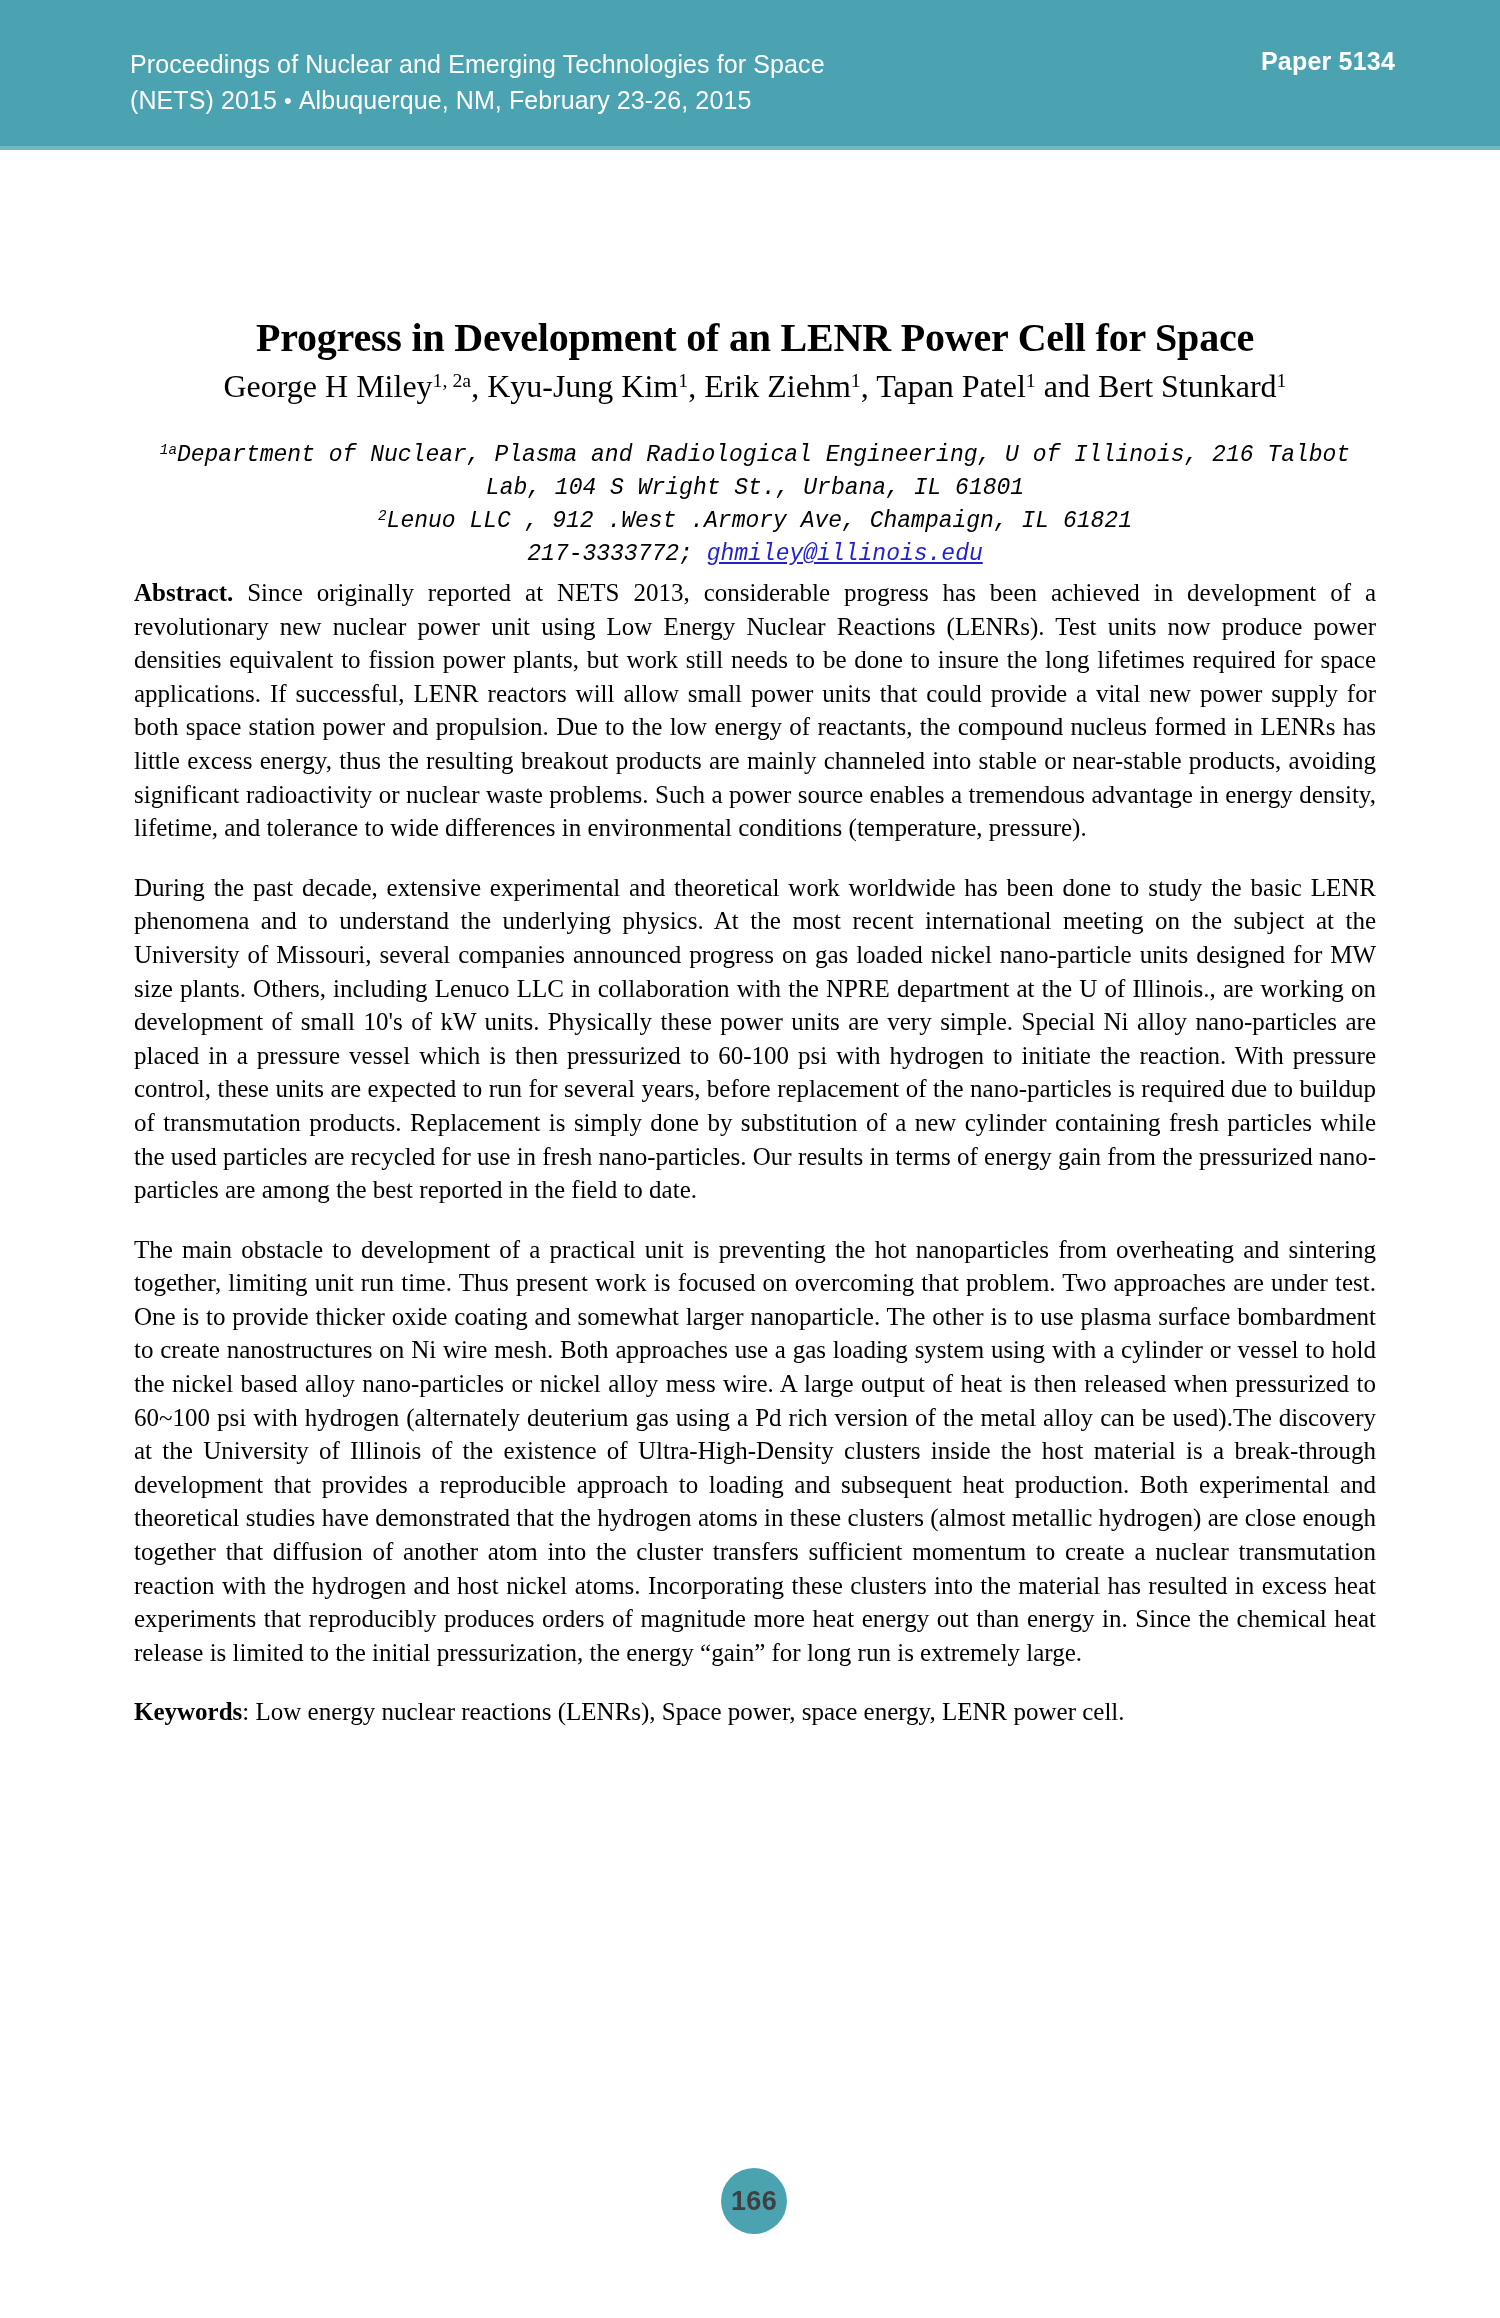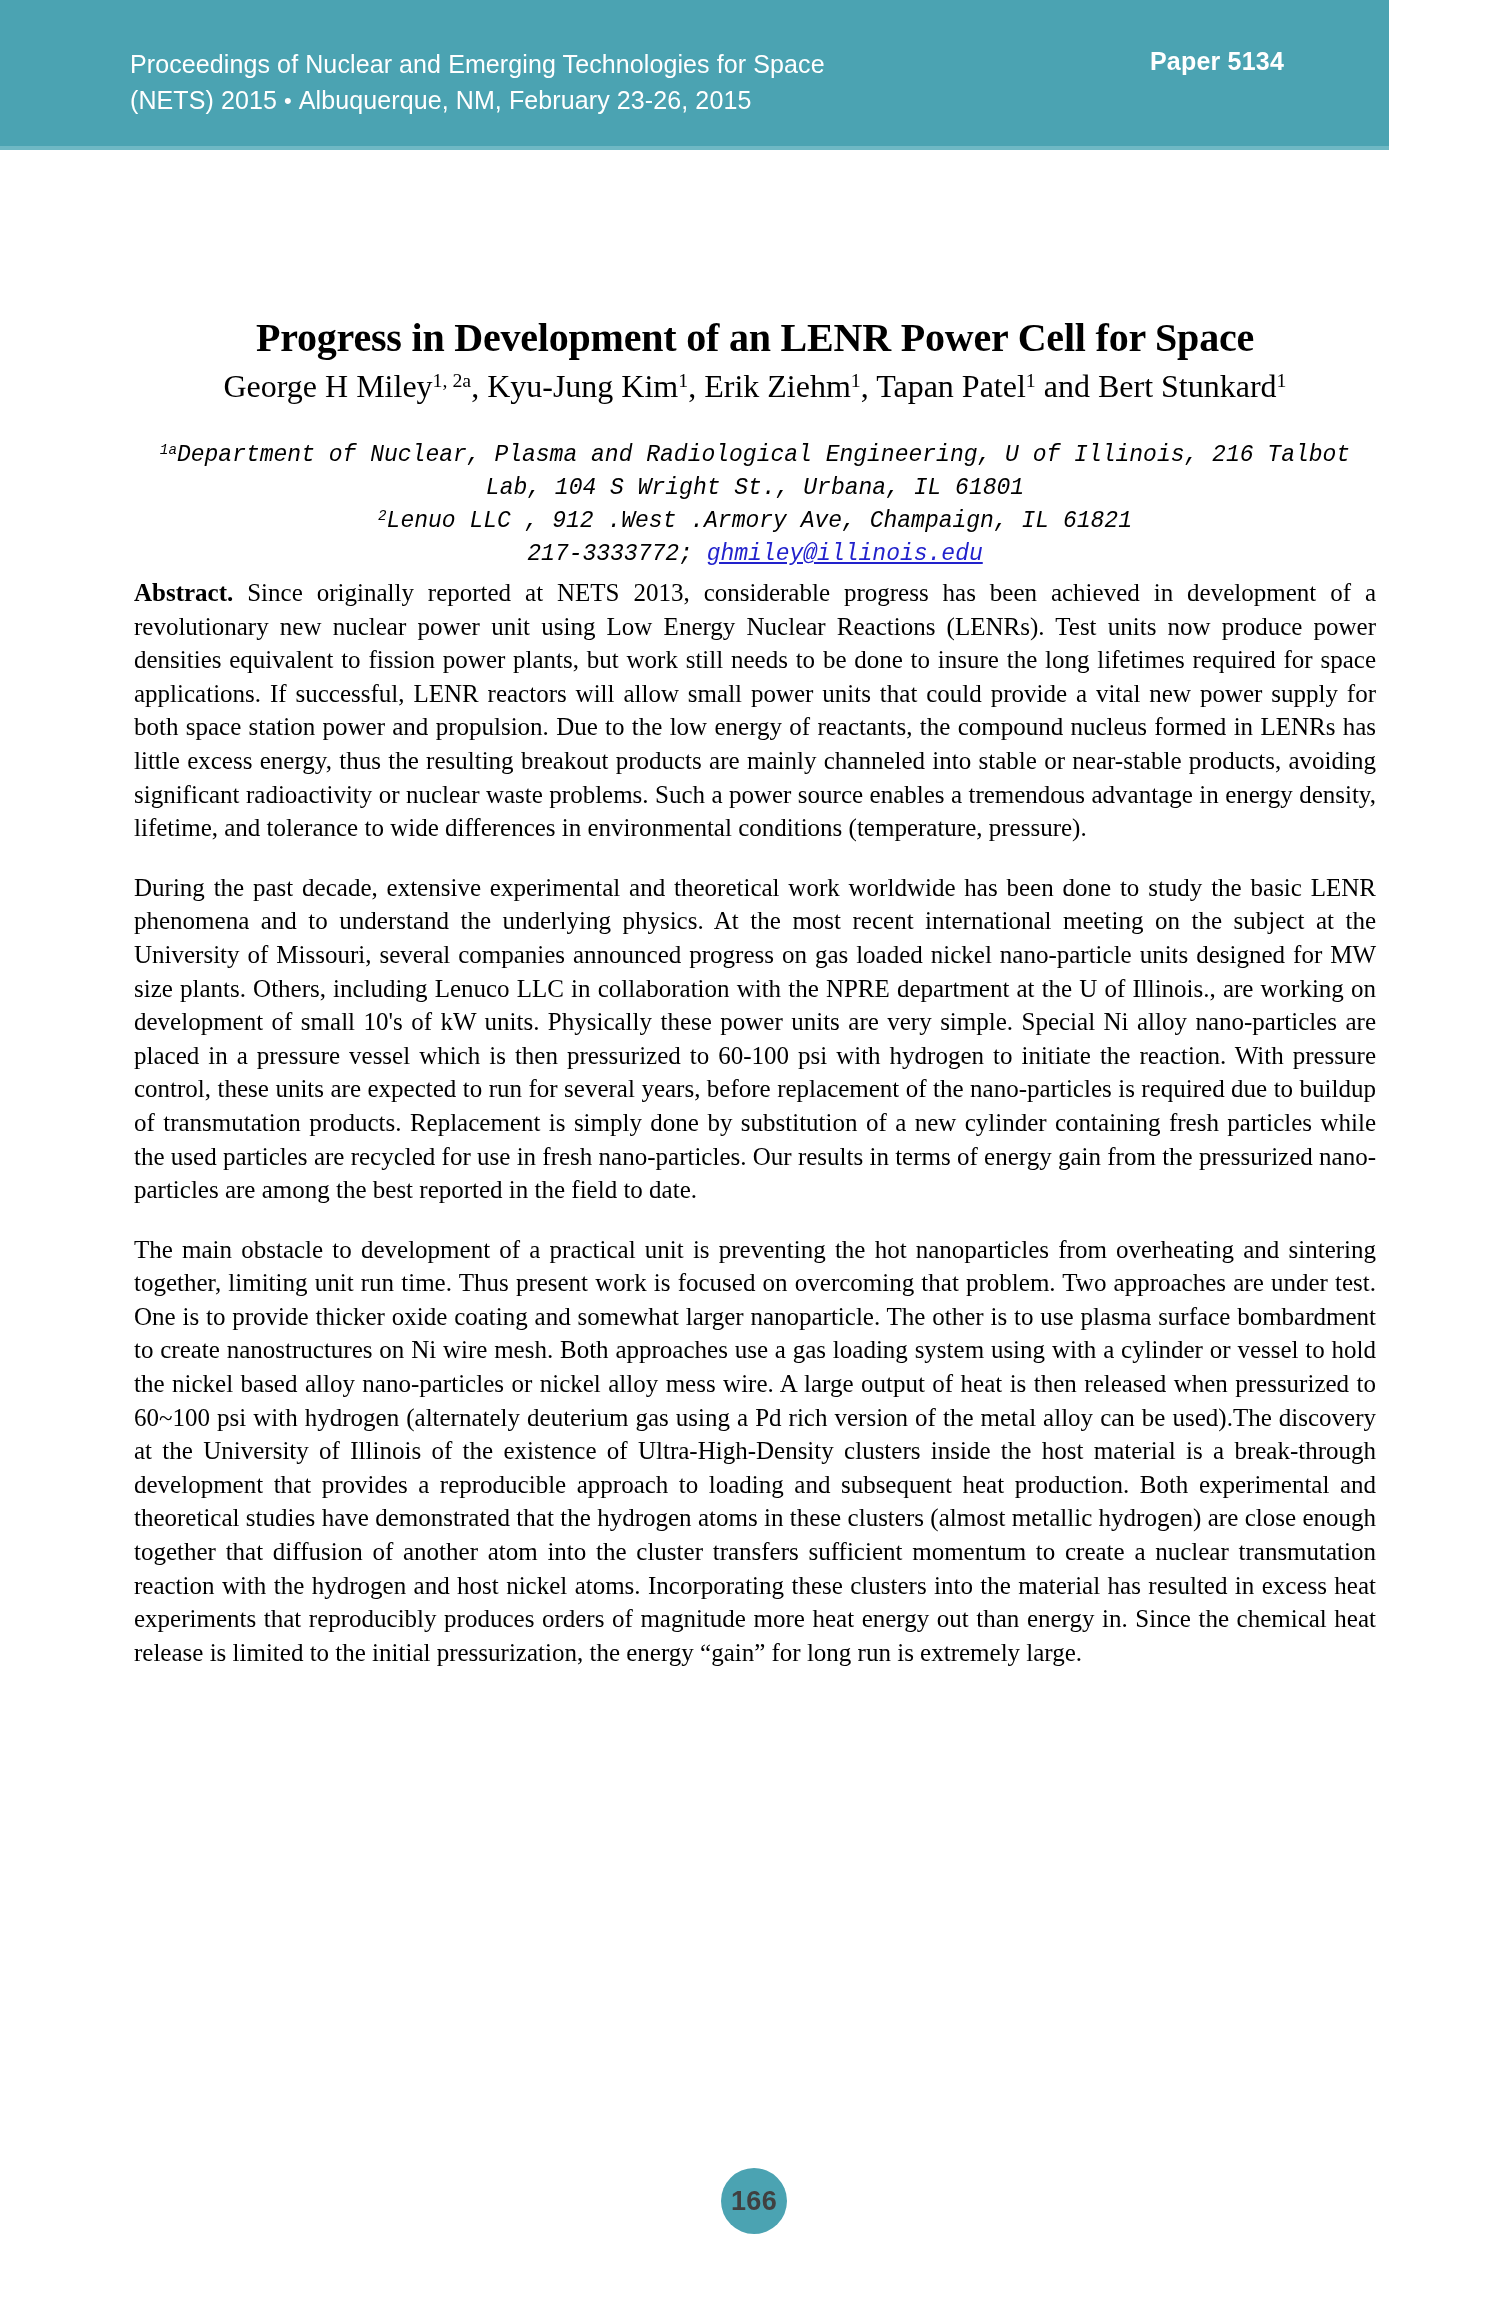--- a/index.html
+++ b/index.html
@@ -16,21 +16,21 @@
     font-family: "Liberation Serif", "DejaVu Serif", serif;
     color: #000000;
     -webkit-font-smoothing: antialiased;
   }
 
   
   .header-band {
     position: absolute;
     left: 0;
     top: 0;
-    width: 1389px;
+    width: 1500px;
     height: 150px;
     background: #4ba3b2;
     box-sizing: border-box;
   }
   .header-band::after {
     content: "";
     position: absolute;
     left: 0;
     bottom: 0;
     width: 100%;
@@ -191,19 +191,20 @@
     </div>
 
     <div class="body-text">
 
       <p class="para"><b>Abstract.</b><span> Since originally reported at NETS 2013, considerable progress has been achieved in development of a revolutionary new nuclear power unit using Low Energy Nuclear Reactions (LENRs). Test units now produce power densities equivalent to fission power plants, but work still needs to be done to insure the long lifetimes required for space applications. If successful, LENR reactors will allow small power units that could provide a vital new power supply for both space station power and propulsion. Due to the low energy of reactants, the compound nucleus formed in LENRs has little excess energy, thus the resulting breakout products are mainly channeled into stable or near-stable products, avoiding significant radioactivity or nuclear waste problems. Such a power source enables a tremendous advantage in energy density, lifetime, and tolerance to wide differences in environmental conditions (temperature, pressure).</span></p>
 
       <p class="para">During the past decade, extensive experimental and theoretical work worldwide has been done to study the basic LENR phenomena and to understand the underlying physics. At the most recent international meeting on the subject at the University of Missouri, several companies announced progress on gas loaded nickel nano-particle units designed for MW size plants. Others, including Lenuco LLC in collaboration with the NPRE department at the U of Illinois., are working on development of small 10's of kW units. Physically these power units are very simple. Special Ni alloy nano-particles are placed in a pressure vessel which is then pressurized to 60-100 psi with hydrogen to initiate the reaction. With pressure control, these units are expected to run for several years, before replacement of the nano-particles is required due to buildup of transmutation products. Replacement is simply done by substitution of a new cylinder containing fresh particles while the used particles are recycled for use in fresh nano-particles. Our results in terms of energy gain from the pressurized nano-particles are among the best reported in the field to date.</p>
 
       <p class="para">The main obstacle to development of a practical unit is preventing the hot nanoparticles from overheating and sintering together, limiting unit run time. Thus present work is focused on overcoming that problem. Two approaches are under test. One is to provide thicker oxide coating and somewhat larger nanoparticle. The other is to use plasma surface bombardment to create nanostructures on Ni wire mesh. Both approaches use a gas loading system using with a cylinder or vessel to hold the   nickel based alloy nano-particles or nickel alloy mess wire. A large output of heat is then released when pressurized to 60~100 psi with hydrogen (alternately deuterium gas using a Pd rich version of the metal alloy can be used).The discovery at the University of Illinois of the existence of Ultra-High-Density clusters inside the host material is a break-through development that provides a reproducible approach to loading and subsequent heat production. Both experimental and theoretical studies have demonstrated that the hydrogen atoms in these clusters (almost metallic hydrogen) are close enough together that diffusion of another atom into the cluster transfers sufficient momentum to create a nuclear transmutation reaction with the hydrogen and host nickel atoms. Incorporating these clusters into the material has resulted in excess heat experiments that reproducibly produces orders of magnitude more heat energy out than energy in. Since the chemical heat release is limited to the initial pressurization, the energy “gain” for long run is extremely large.</p>
 
+      <p class="para para-keywords"><b>Keywords</b><span>: Low energy nuclear reactions (LENRs), Space power, space energy, LENR power cell.</span></p>
 
     </div>
   </div>
 
   <div class="page-badge">166</div>
 
 </div>
 
 </body></html>

